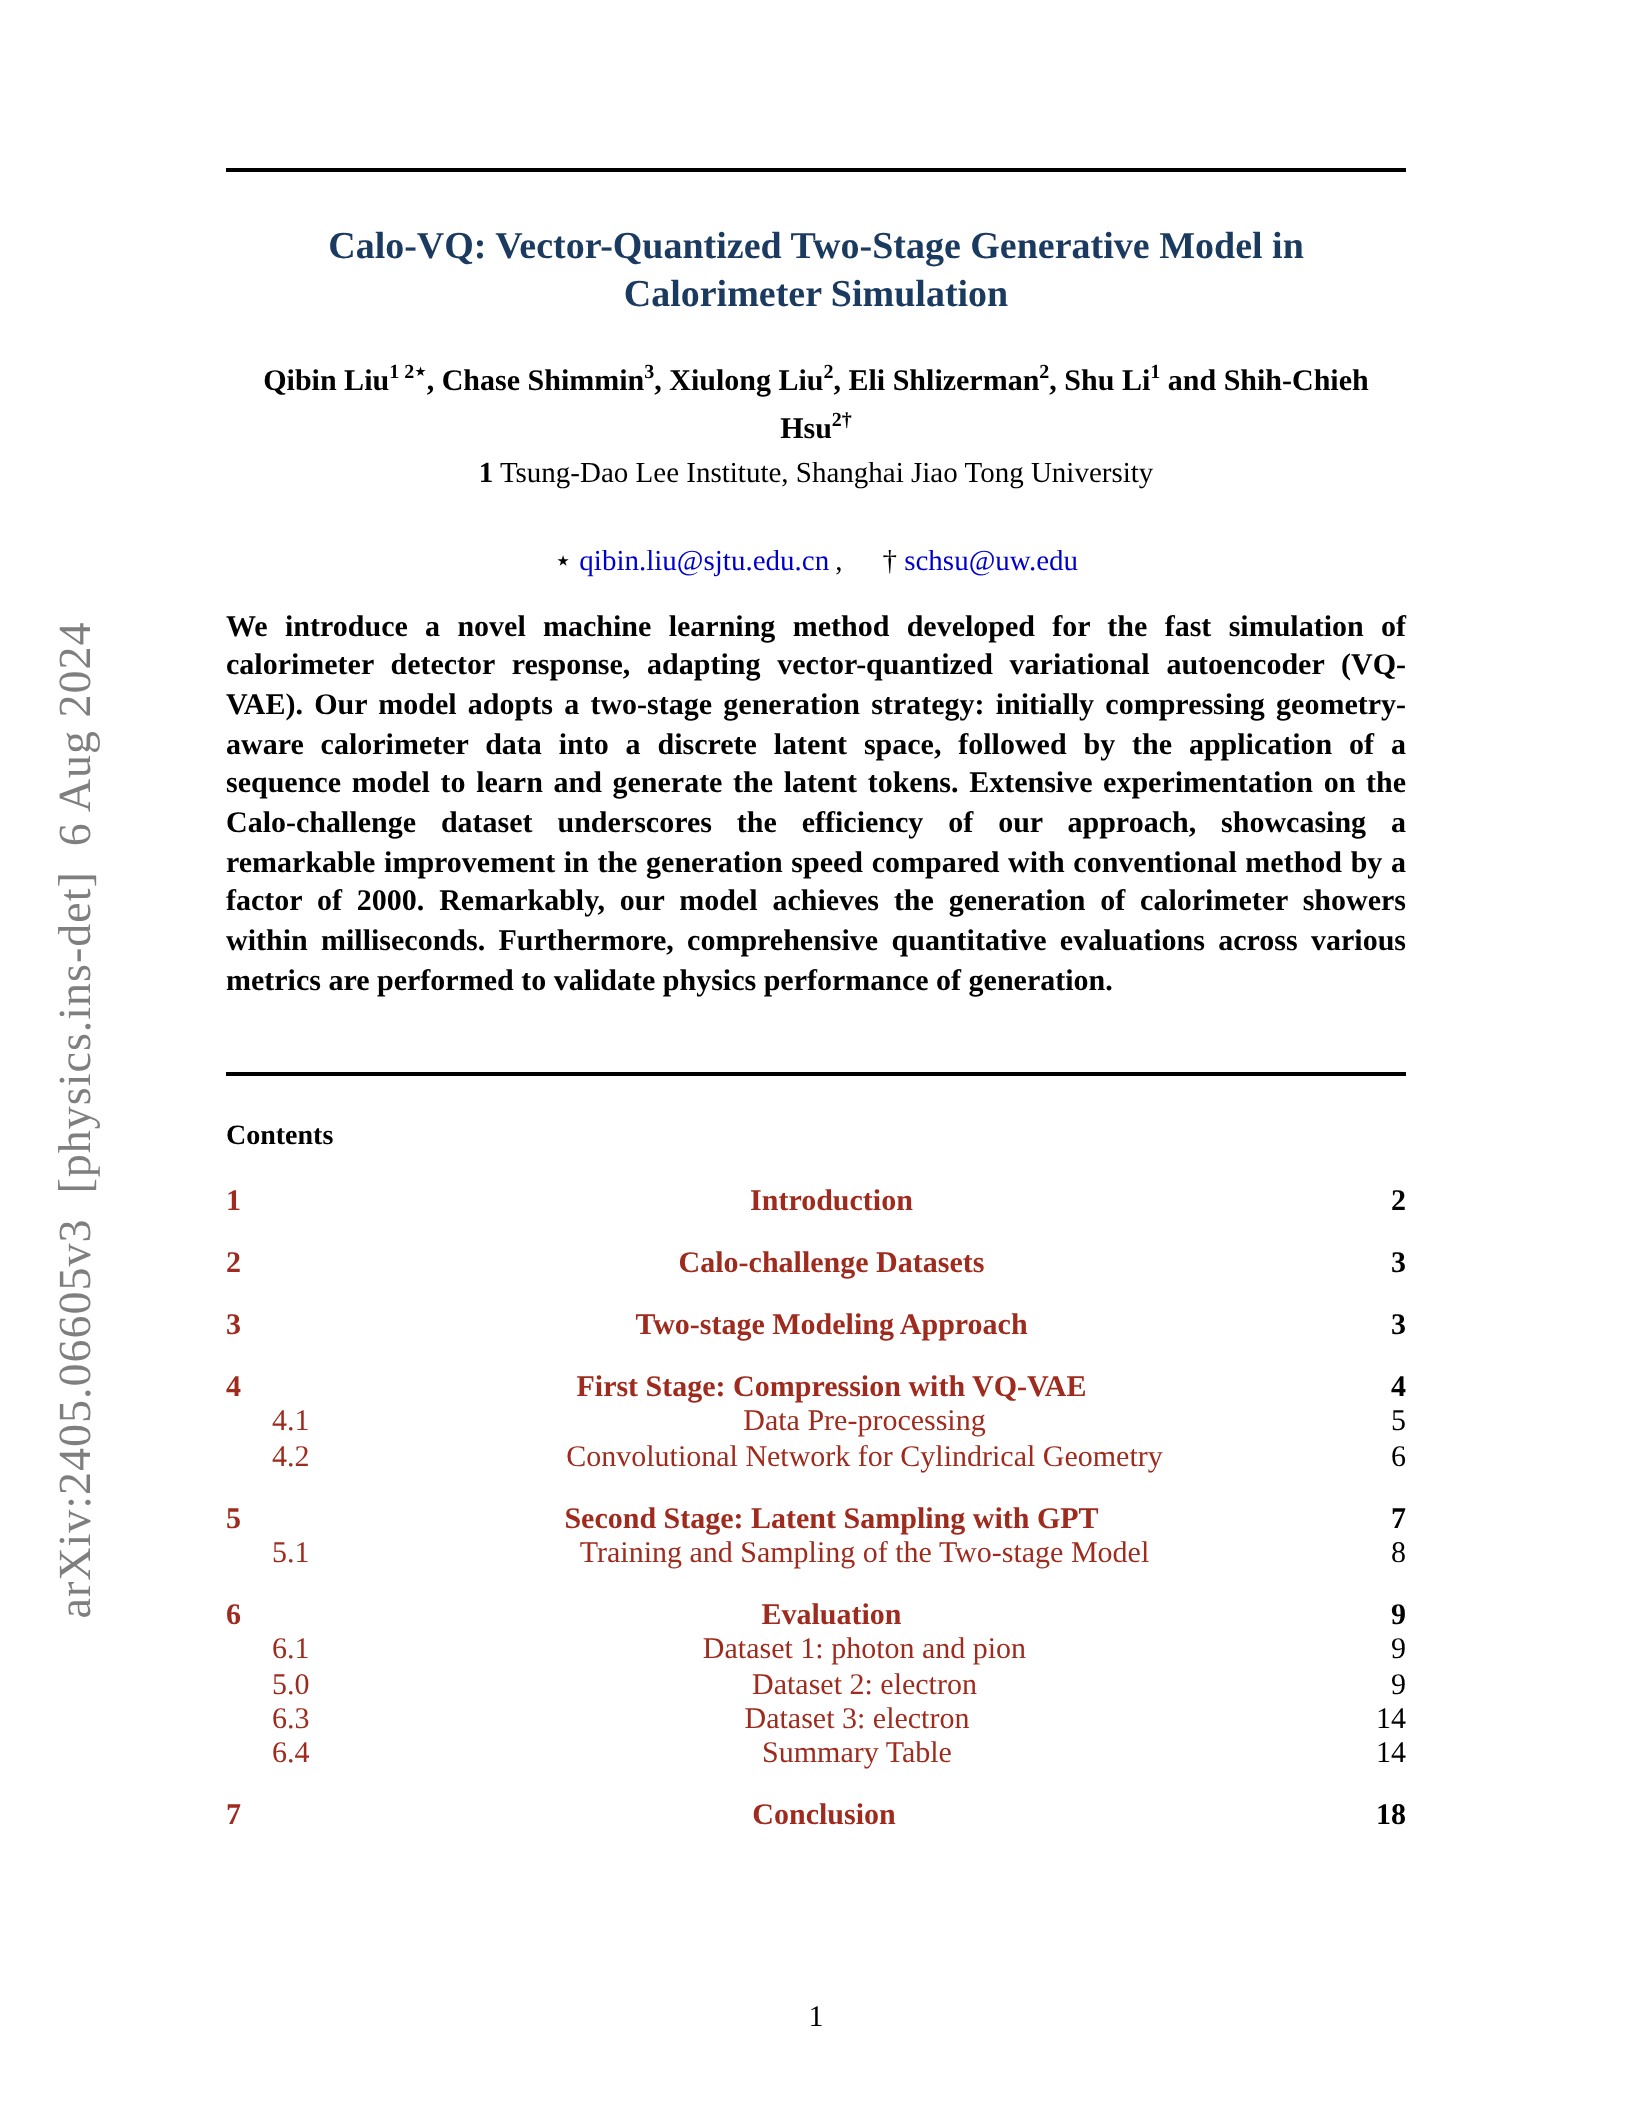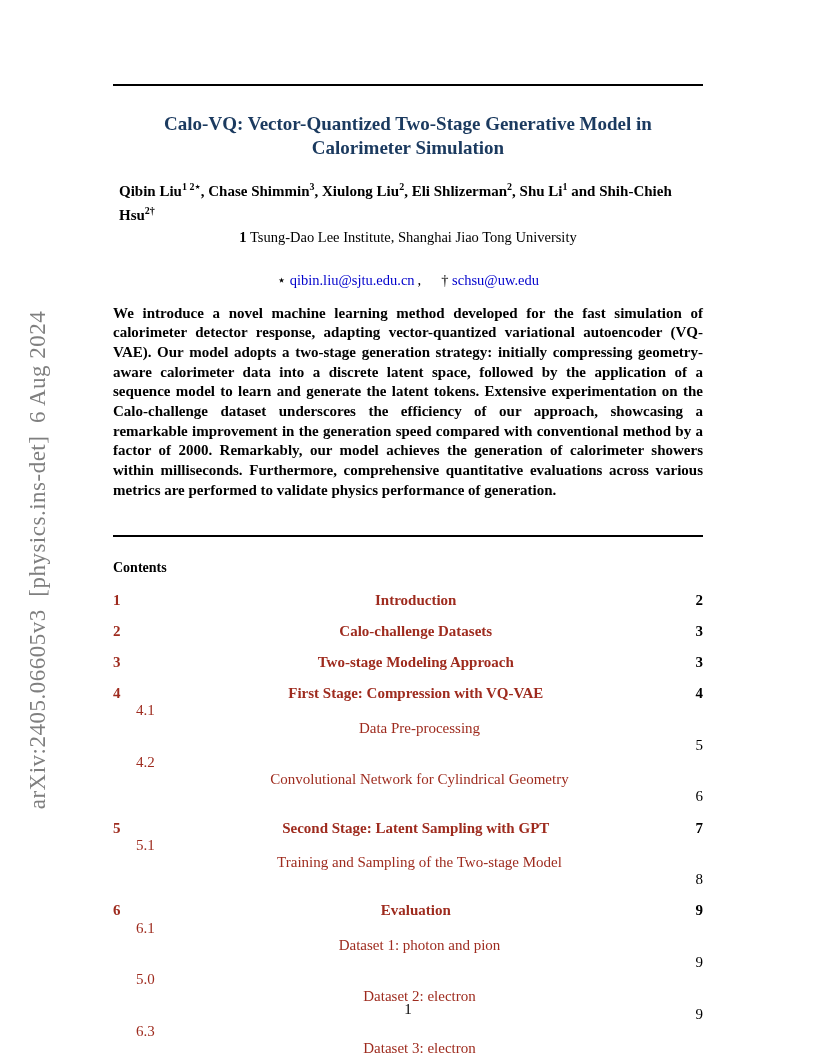--- a/index.html
+++ b/index.html
@@ -23,21 +23,21 @@
   .rule { border:none; border-top:2px solid var(--rule,#000); height:0; }
   .rule.top { margin-top:84px; }
   .rule.mid { margin-top:34px; }
 
   .title {
     margin-top:26px; text-align:center; font-weight:bold;
     font-size:19px; line-height:24px; color:var(--title-text,#1b3a5f);
   }
 
   .authors {
-    margin:17px auto 0; max-width:578px; 
+    margin:17px auto 0; max-width:578px; text-align:center;
     font-weight:bold; font-size:15px; line-height:19px;
   }
   .authors sup { font-size:10px; }
 
   .affiliations { margin-top:4px; text-align:center; font-size:14.5px; line-height:17.5px; }
 
   .emails { margin-top:25px; text-align:center; font-size:14.5px; }
   .email-link { color:var(--link,#0000cc); text-decoration:none; cursor:pointer; }
   .email-sep { margin-left:3px; margin-right:20px; }
 
@@ -51,21 +51,21 @@
     text-align:justify;
   }
 
   .contents-heading { margin-top:23px; font-size:14px; font-weight:bold; color:#000; }
 
   .toc { margin-top:16px; font-size:15px; }
   .toc-row { display:flex; line-height:17.2px; cursor:pointer; }
   .toc-row.lvl1 { margin-top:14px; font-weight:bold; }
   .toc-row .toc-num, .toc-row .toc-title { color:var(--toc-link,#9e2b1e); }
   .toc-row.lvl1 .toc-num { width:23px; }
-  .toc-row.lvl2 { padding-left:23px;flex-direction:column; }
+  .toc-row.lvl2 { padding-left:23px; }
   .toc-row.lvl2 .toc-num { width:33px; }
   .toc-title { flex:1;text-align:center; }
   .toc-page { margin-left:auto; color:#000; }
 
   .page-number {
     position:absolute; left:0; right:0; top:1001px; text-align:center; font-size:15px;
   }
 </style>
 </head>
 <body>

